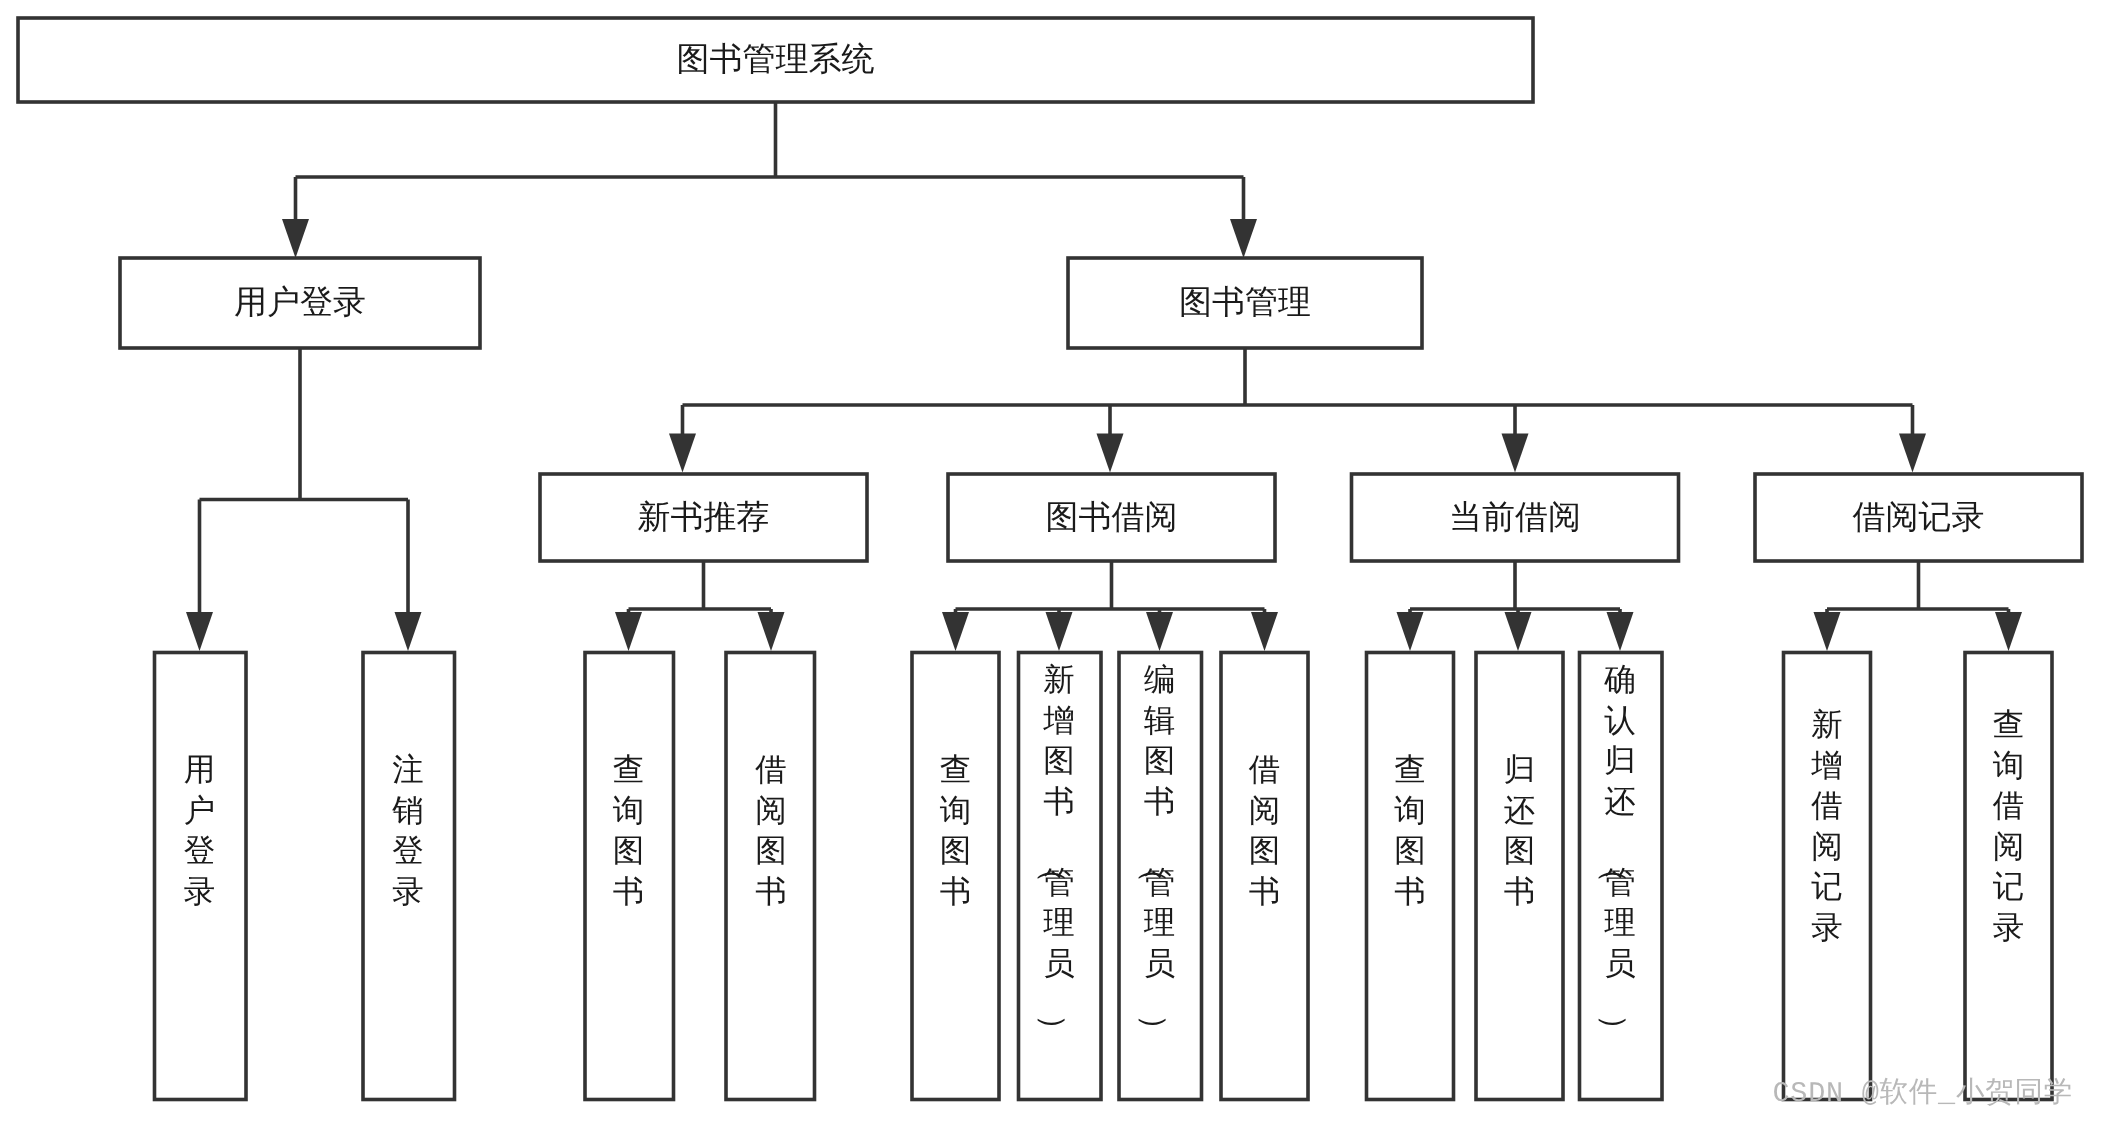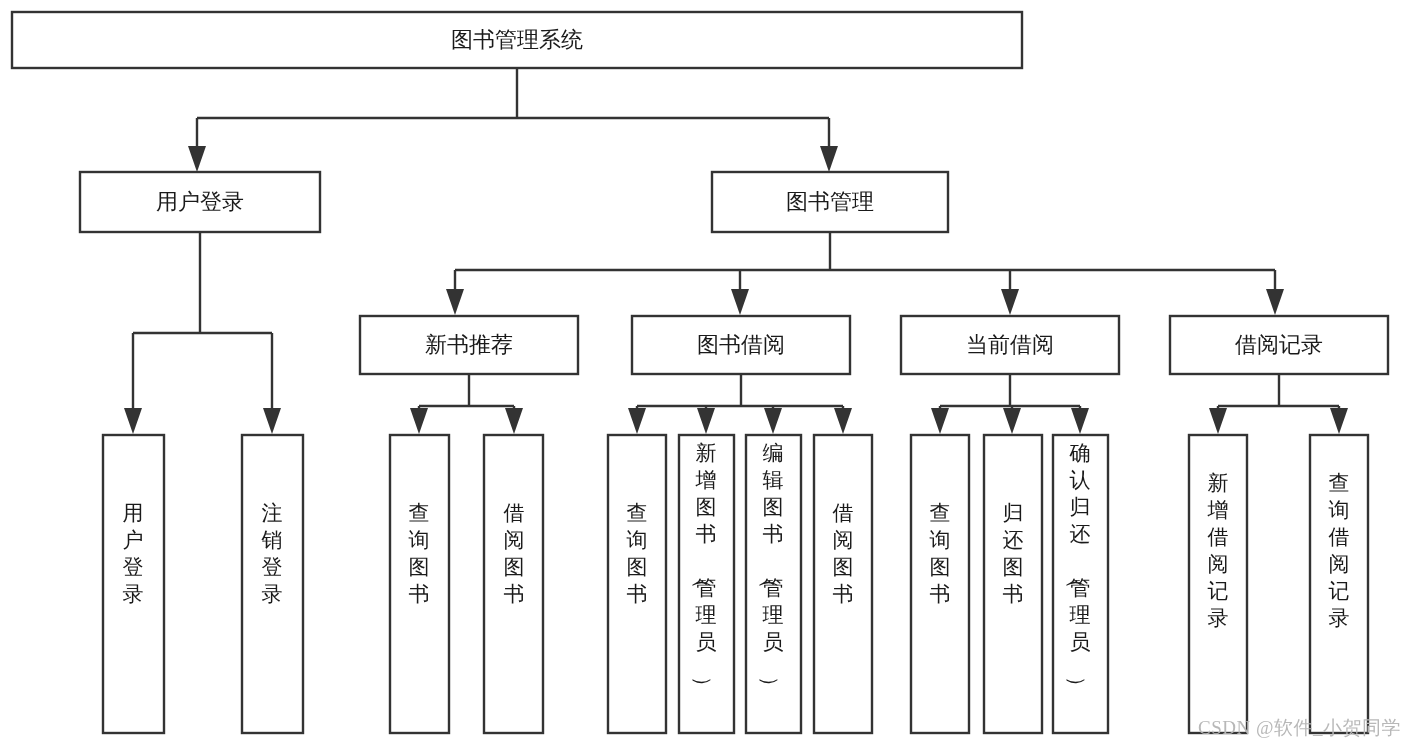--- a/index.html
+++ b/index.html
@@ -41,23 +41,23 @@
     stroke: #333333;
     stroke-width: 2.4;
     fill: none;
   }
   .arrow-head {
     fill: #333333;
     stroke: none;
   }
   .watermark {
     position: absolute;
-    right: 4px;
+    right: 23px;
     bottom: 6px;
-    font-family: Liberation Serif, serif;
+    font-family: Liberation Mono, monospace;
     font-size: 19px;
     color: #b8b8b8;
     white-space: nowrap;
     letter-spacing: 0.5px;
     pointer-events: none;
   }
 </style>
 </head>
 <body>
 

